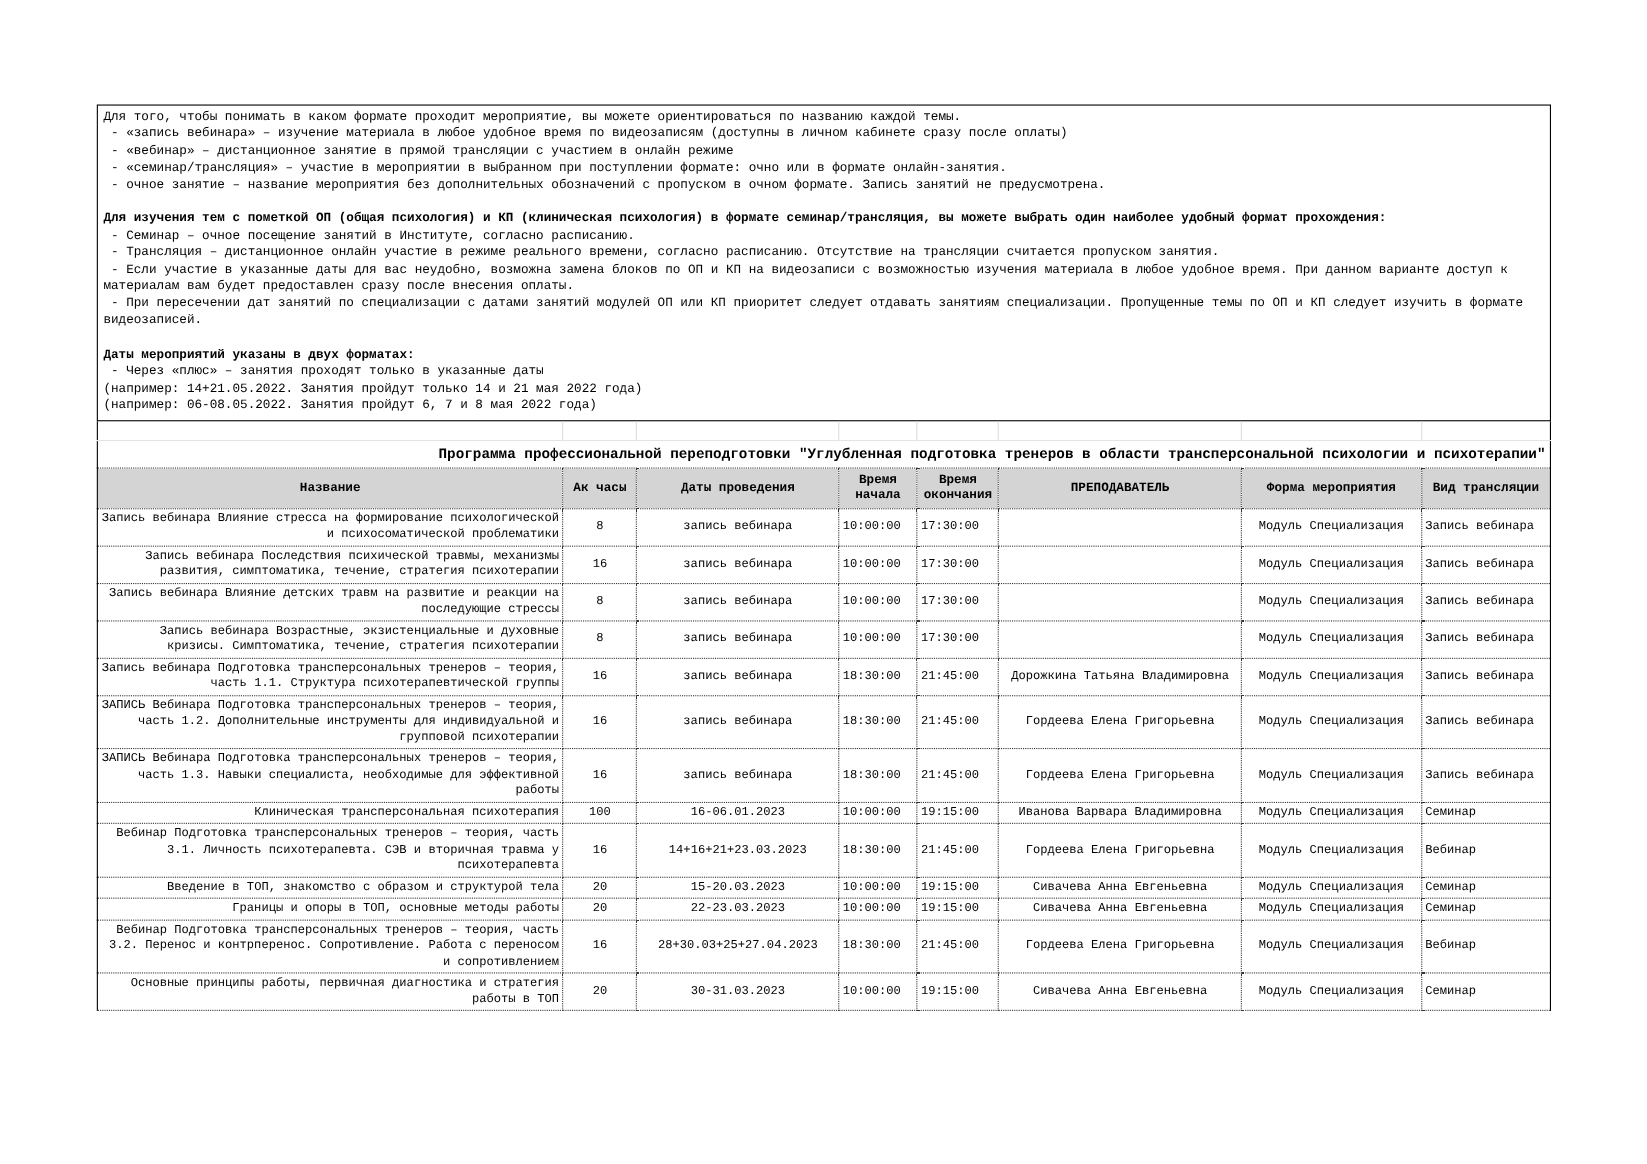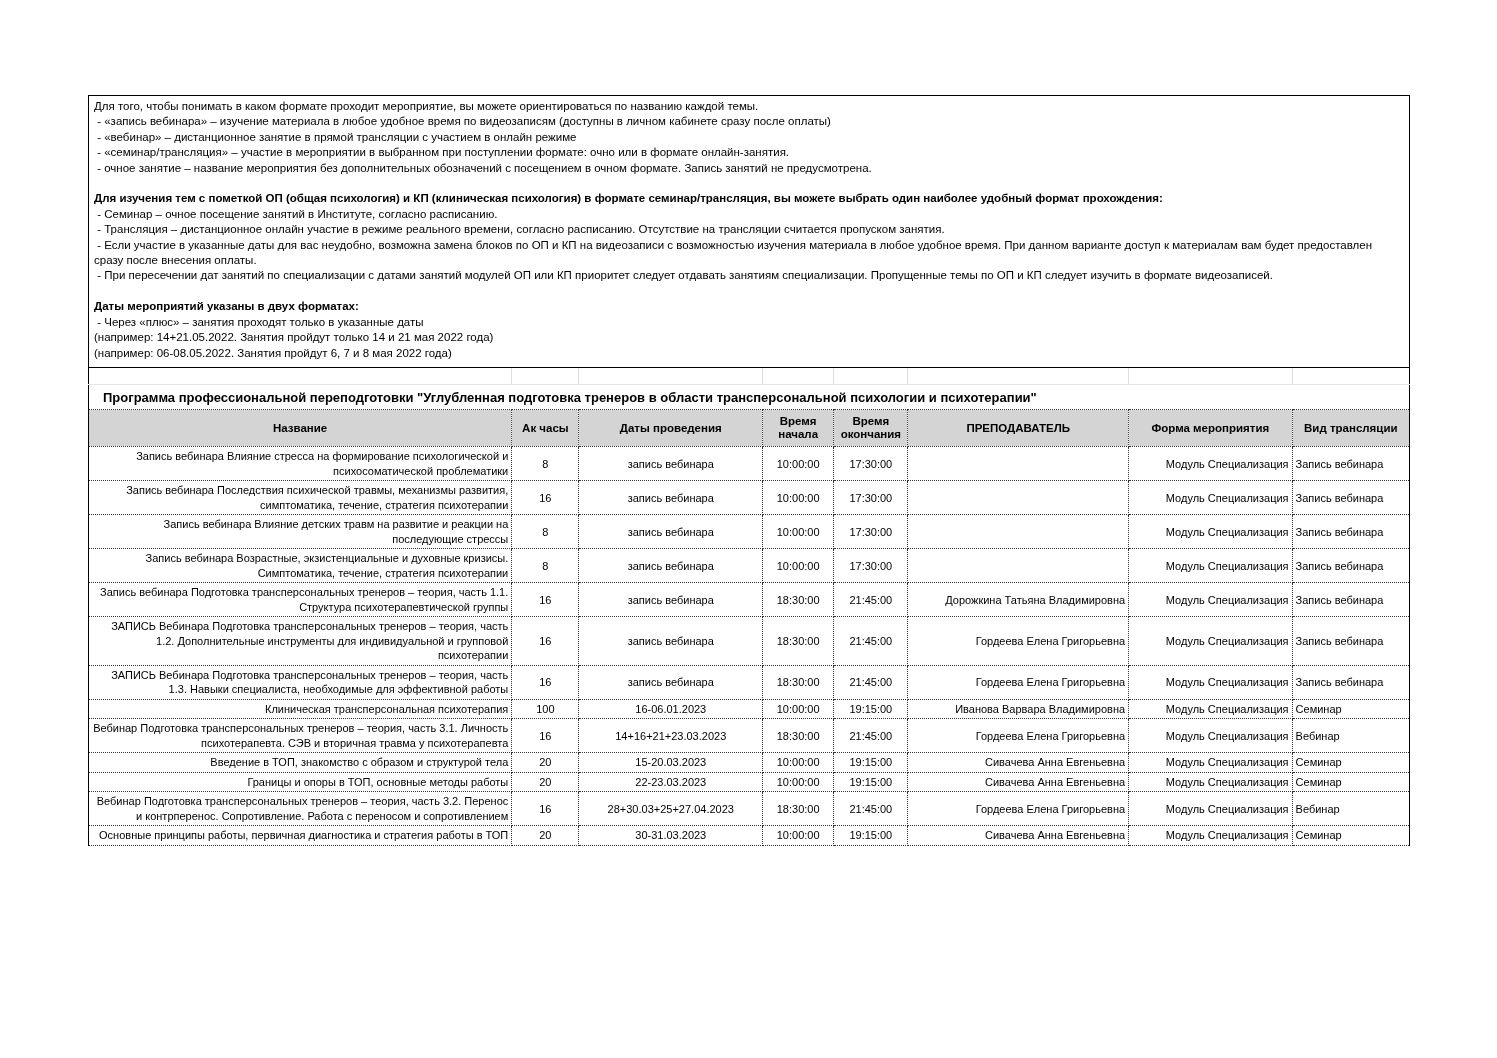--- a/index.html
+++ b/index.html
@@ -1,21 +1,21 @@
 <!DOCTYPE html>
 <html lang="ru"><head>
 <meta charset="utf-8">
 <style>
   html,body{margin:0;padding:0;background:#ffffff;}
   .page{
     position:relative;
     width:1497px;
     height:1058px;
     background:#ffffff;
-    font-family:Liberation Sans, sans-serif;
+    font-family:Liberation Mono, monospace;
     color:#000;
     overflow:hidden;
     border-radius:31px;
   }
   .content{
     position:absolute;
     left:88px;
     top:95px;
     width:1322px;
   }
@@ -42,61 +42,61 @@
   }
   td,th{box-sizing:border-box;overflow:hidden;}
   tr.gridline-row td{
     height:17px;
     border-right:1px solid #dcdcdc;
     border-bottom:1px solid #e4e4e4;
   }
   tr.gridline-row td:last-child{border-right:none;}
   tr.title-row td{
     height:25px;
-    text-align:left;
+    text-align:right;
     vertical-align:middle;
     font-weight:bold;
     font-size:13px;
-    padding:0 14px;
+    padding:0 4px;
   }
   tr.header-row th{
     background:#d4d4d4;
     border:1px dotted #333;
     font-weight:bold;
     font-size:11.5px;
     text-align:center;
     vertical-align:middle;
     height:37px;
     padding:1px 2px;
     line-height:13.5px;
   }
   tr.data-row td{
     border:1px dotted #333;
     vertical-align:middle;
     padding:2px 3px;
     line-height:14.5px;
   }
   td.c0{text-align:right;}
   td.c1,td.c2{text-align:center;}
-  td.c3,td.c4{text-align:center;padding-right:4px;}
-  td.c5,td.c6{text-align:right;}
+  td.c3,td.c4{text-align:left;padding-right:4px;}
+  td.c5,td.c6{text-align:center;}
   td.c7{text-align:left;vertical-align:top;}
 </style>
 </head>
 <body>
 
 <div class="page">
   <div class="content">
 
     <section class="info-box" id="info-box">
         <div class="info-line">Для того, чтобы понимать в каком формате проходит мероприятие, вы можете ориентироваться по названию каждой темы.</div>
         <div class="info-line"> - «запись вебинара» – изучение материала в любое удобное время по видеозаписям (доступны в личном кабинете сразу после оплаты)</div>
         <div class="info-line"> - «вебинар» – дистанционное занятие в прямой трансляции с участием в онлайн режиме</div>
         <div class="info-line"> - «семинар/трансляция» – участие в мероприятии в выбранном при поступлении формате: очно или в формате онлайн-занятия.</div>
-        <div class="info-line"> - очное занятие – название мероприятия без дополнительных обозначений с посещением в очном формате. Запись занятий не предусмотрена.</div>
+        <div class="info-line"> - очное занятие – название мероприятия без дополнительных обозначений с пропуском в очном формате. Запись занятий не предусмотрена.</div>
         <div class="info-line">&nbsp;</div>
         <div class="info-line bold">Для изучения тем с пометкой ОП (общая психология) и КП (клиническая психология) в формате семинар/трансляция, вы можете выбрать один наиболее удобный формат прохождения:</div>
         <div class="info-line"> - Семинар – очное посещение занятий в Институте, согласно расписанию.</div>
         <div class="info-line"> - Трансляция – дистанционное онлайн участие в режиме реального времени, согласно расписанию. Отсутствие на трансляции считается пропуском занятия.</div>
         <div class="info-line"> - Если участие в указанные даты для вас неудобно, возможна замена блоков по ОП и КП на видеозаписи с возможностью изучения материала в любое удобное время. При данном варианте доступ к материалам вам будет предоставлен сразу после внесения оплаты.</div>
         <div class="info-line"> - При пересечении дат занятий по специализации с датами занятий модулей ОП или КП приоритет следует отдавать занятиям специализации. Пропущенные темы по ОП и КП следует изучить в формате видеозаписей.</div>
         <div class="info-line">&nbsp;</div>
         <div class="info-line bold">Даты мероприятий указаны в двух форматах:</div>
         <div class="info-line"> - Через «плюс» – занятия проходят только в указанные даты</div>
         <div class="info-line">(например: 14+21.05.2022. Занятия пройдут только 14 и 21 мая 2022 года)</div>

